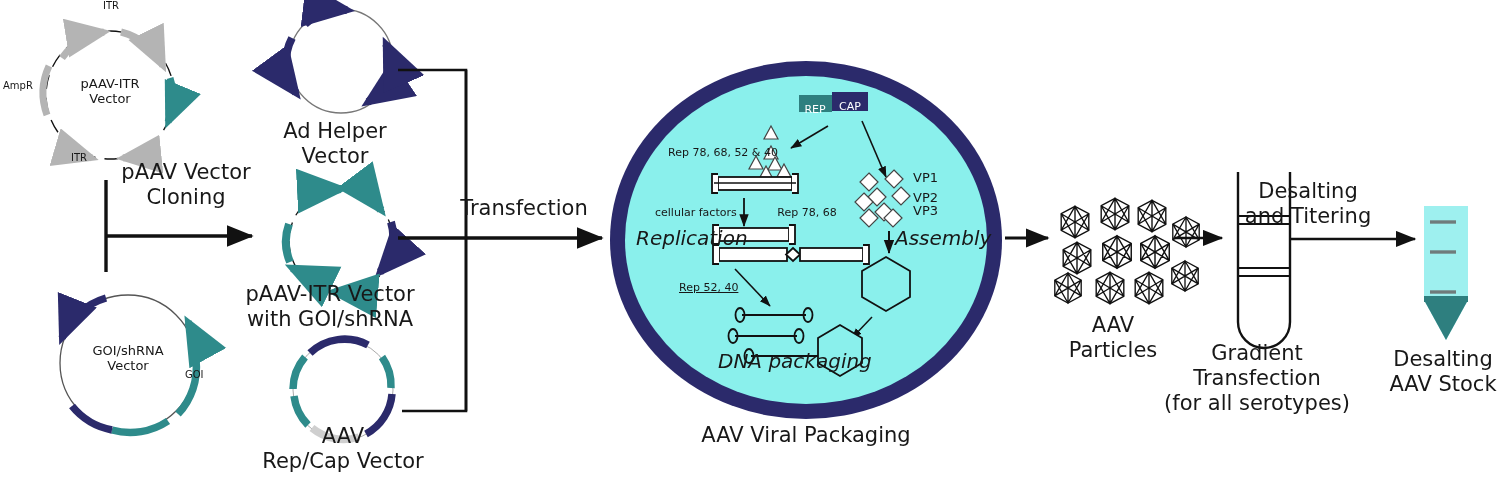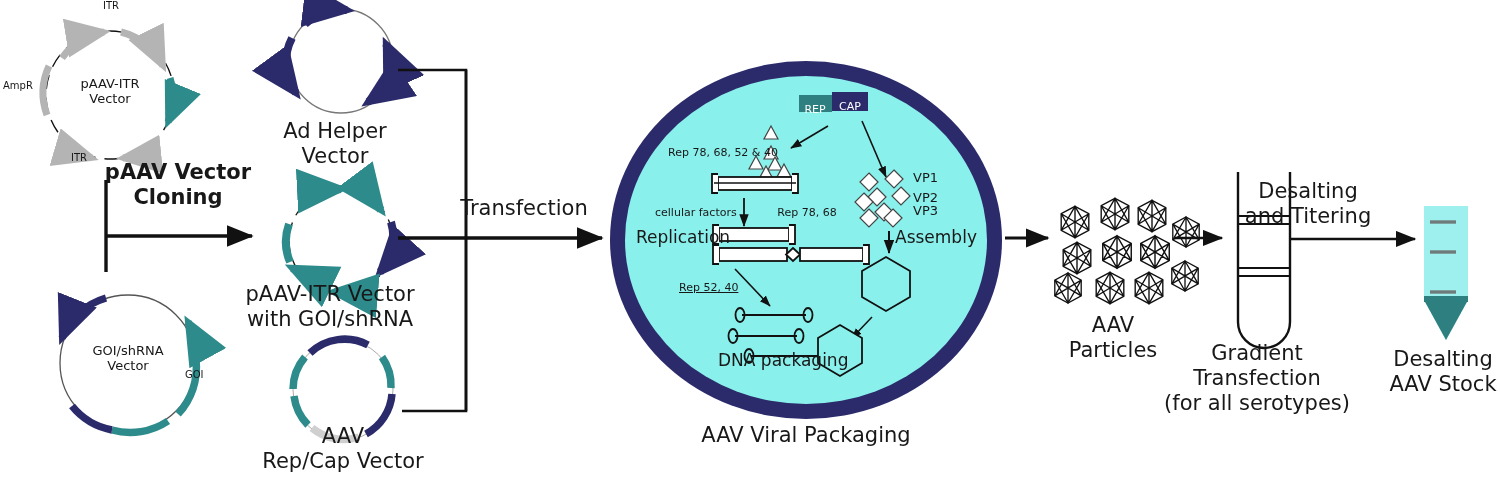--- a/index.html
+++ b/index.html
@@ -2,21 +2,21 @@
 <html><head>
 <meta charset="utf-8">
 <style>
   html,body{margin:0;padding:0;background:#ffffff;}
   body{width:1500px;height:496px;position:relative;overflow:hidden;
        font-family:"DejaVu Sans","Liberation Sans",sans-serif;color:#1a1a1a;}
   .stage{position:absolute;left:0;top:0;width:1500px;height:496px;}
   svg.layer{position:absolute;left:0;top:0;width:1500px;height:496px;overflow:visible;}
   .lbl{position:absolute;text-align:center;line-height:1.18;white-space:pre;color:#181818;}
   .big{font-size:21px;}
-  .med{font-size:17px;}
+  .med{font-size:20px;font-style:italic;}
   .sm{font-size:13px;}
   .xs{font-size:11px;margin-top:8px;}
   .tiny{font-size:10px;}
   .ctr{transform:translateX(-50%);}
 </style>
 </head>
 <body>
 
 <div class="stage">
 
@@ -247,21 +247,21 @@
     <line x1="1430" y1="252" x2="1456" y2="252" stroke="#6f7b7b" stroke-width="3.4"></line>
     <line x1="1430" y1="292" x2="1456" y2="292" stroke="#6f7b7b" stroke-width="3.4"></line>
   </g>
 </svg>
 
 <div class="lbl sm ctr" style="left:110px;top:76px;width:150px;"><span>pAAV-ITR</span><br><span>Vector</span></div>
 <div class="lbl tiny ctr" style="left:111px;top:0px;width:60px;">ITR</div>
 <div class="lbl tiny ctr" style="left:79px;top:152px;width:60px;">ITR</div>
 <div class="lbl tiny" style="left:3px;top:80px;width:50px;text-align:left;">AmpR</div>
 
-<div class="lbl big ctr" style="left:178px;top:160px;width:250px;font-weight:bold;"><span>pAAV Vector</span><br><span>Cloning</span></div>
+<div class="lbl big ctr" style="left:186px;top:160px;width:250px;"><span>pAAV Vector</span><br><span>Cloning</span></div>
 
 <div class="lbl sm ctr" style="left:128px;top:343px;width:170px;"><span>GOI/shRNA</span><br><span>Vector</span></div>
 <div class="lbl tiny" style="left:185px;top:369px;width:40px;text-align:left;">GOI</div>
 
 <div class="lbl big ctr" style="left:335px;top:119px;width:230px;"><span>Ad Helper</span><br><span>Vector</span></div>
 
 <div class="lbl big ctr" style="left:330px;top:282px;width:300px;"><span>pAAV-ITR Vector</span><br><span>with GOI/shRNA</span></div>
 
 <div class="lbl big ctr" style="left:343px;top:424px;width:280px;"><span>AAV</span><br><span>Rep/Cap Vector</span></div>
 

